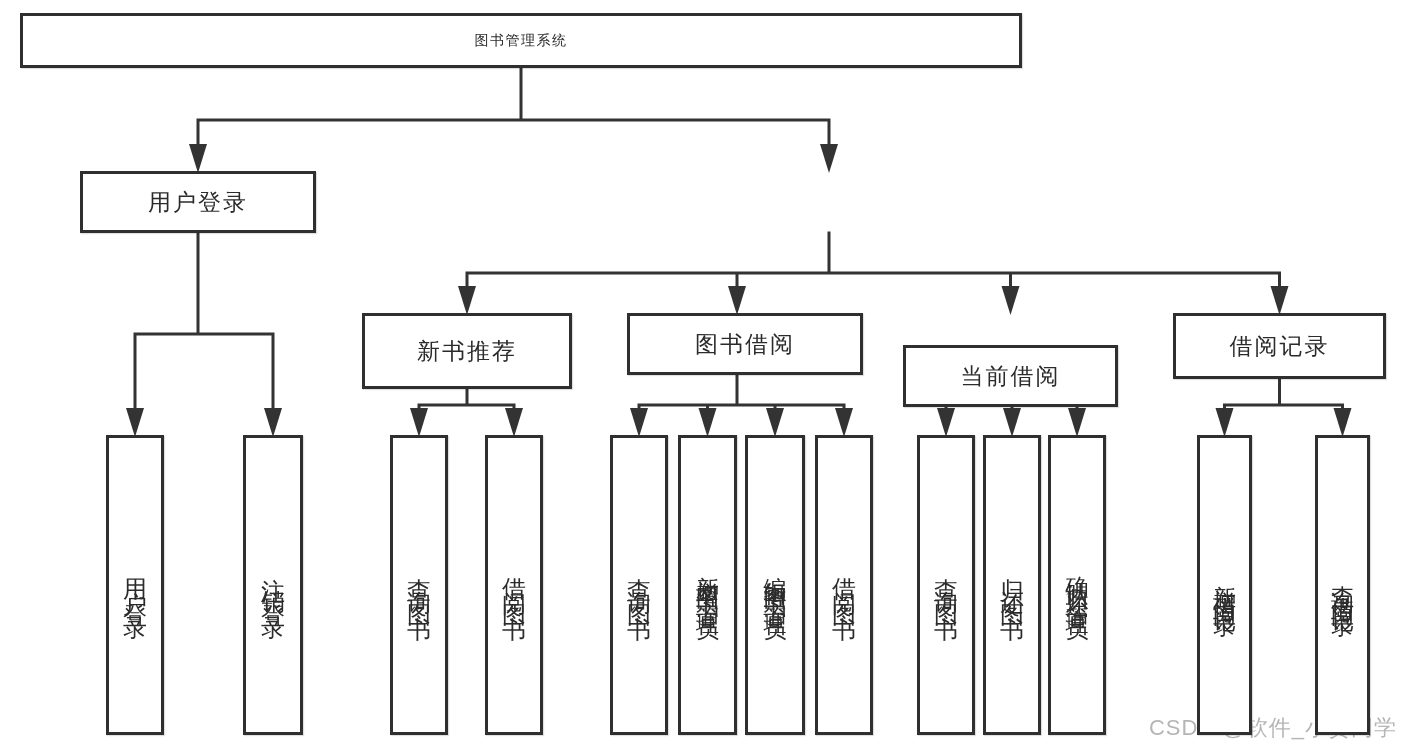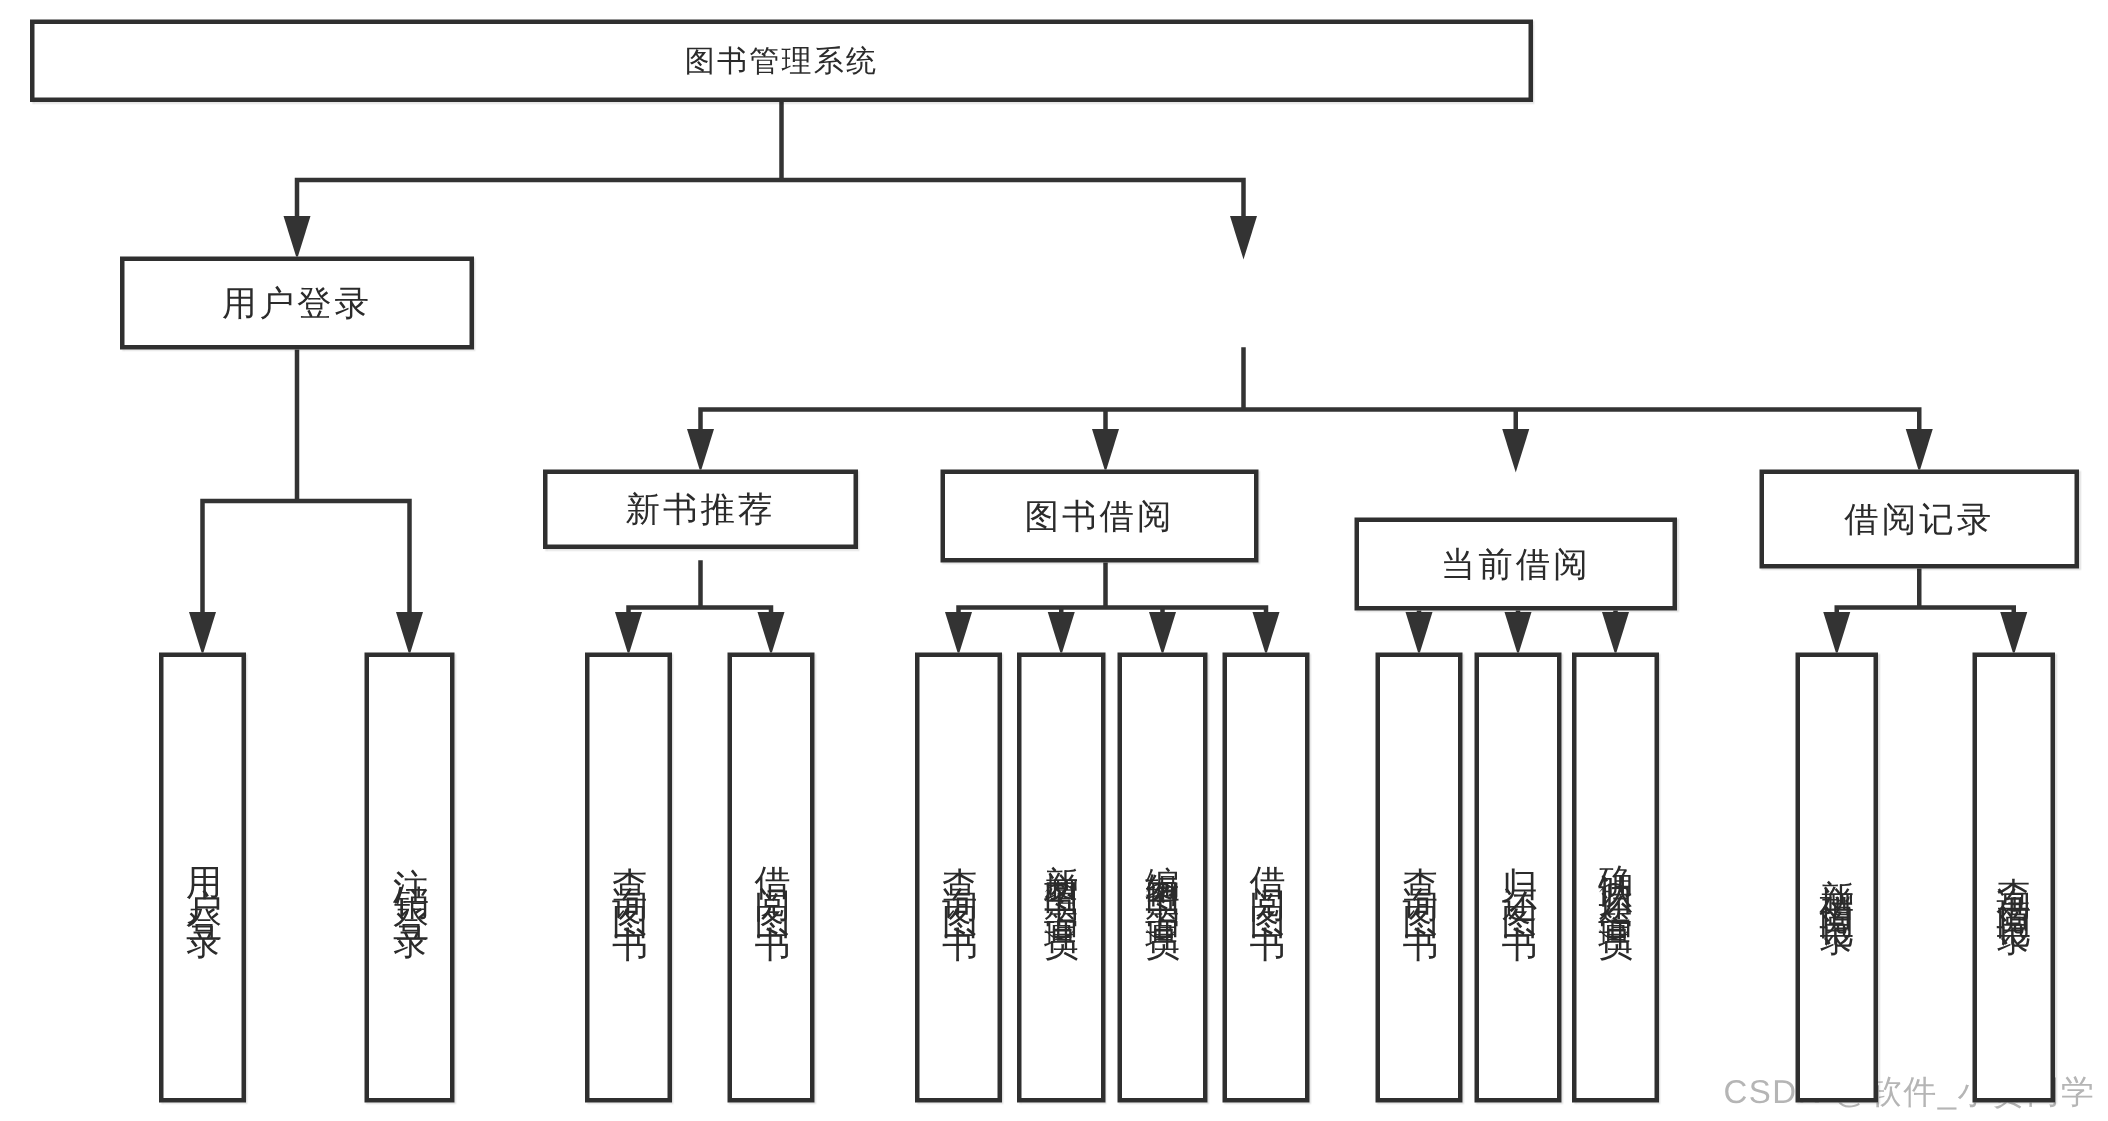--- a/index.html
+++ b/index.html
@@ -11,21 +11,21 @@
   svg.connectors { position:absolute; left:0; top:0; pointer-events:none; }
   .node {
     position:absolute; box-sizing:border-box;
     border:3px solid var(--border,#2f2f2f);
     background:#ffffff;
     display:flex; align-items:center; justify-content:center;
     color:var(--text,#2b2b2b);
     box-shadow:1px 1px 1px rgba(0,0,0,0.12);
   }
   .node.h .label { font-size:23px; letter-spacing:2px; white-space:nowrap; }
-  .node.root .label { font-size:20px; letter-spacing:1.5px;font-family:Liberation Mono, monospace; }
+  .node.root .label { font-size:14px; letter-spacing:1.5px;font-family:Liberation Mono, monospace; }
   .node.v .label {
     writing-mode:vertical-lr;
     font-size:24px; letter-spacing:13px; line-height:1;
   }
   .node.v.long .label { font-size:23px; letter-spacing:6px; }
   .watermark {
     position:absolute; right:8px; bottom:4px;
     font-size:22px; letter-spacing:1px;
     color:var(--wm,#b5b5b5); white-space:nowrap;
   }
@@ -62,24 +62,24 @@
       <polygon points="1224.5,437 1215.5,408 1233.5,408" fill="#333333"></polygon>
       <polygon points="1342.5,437 1333.5,408 1351.5,408" fill="#333333"></polygon>
     </svg>
   <div class="watermark">CSDN @软件_小贺同学</div>
 <div class="node h root" style="left: 20px; top: 13px; width: 1002px; height: 55px;">
       <span class="label">图书管理系统</span>
     </div>
     <div class="node h" style="left: 80px; top: 171px; width: 236px; height: 62px;">
       <span class="label">用户登录</span>
     </div>
-    <div class="node h" style="left: 362px; top: 313px; width: 210px; height: 53px;">
+    <div class="node h" style="left: 362px; top: 313px; width: 210px; height: 76px;">
       <span class="label">新书推荐</span>
     </div>
-    <div class="node h" style="left: 627px; top: 313px; width: 212px; height: 62px;">
+    <div class="node h" style="left: 627px; top: 313px; width: 236px; height: 62px;">
       <span class="label">图书借阅</span>
     </div>
     <div class="node h" style="left: 903px; top: 313px; width: 215px; height: 62px; margin-top: 32px;">
       <span class="label">当前借阅</span>
     </div>
     <div class="node h" style="left: 1173px; top: 313px; width: 213px; height: 66px;">
       <span class="label">借阅记录</span>
     </div>
     <div class="node v" style="left: 106px; top: 435px; width: 58px; height: 300px;">
       <span class="label">用户登录</span>

